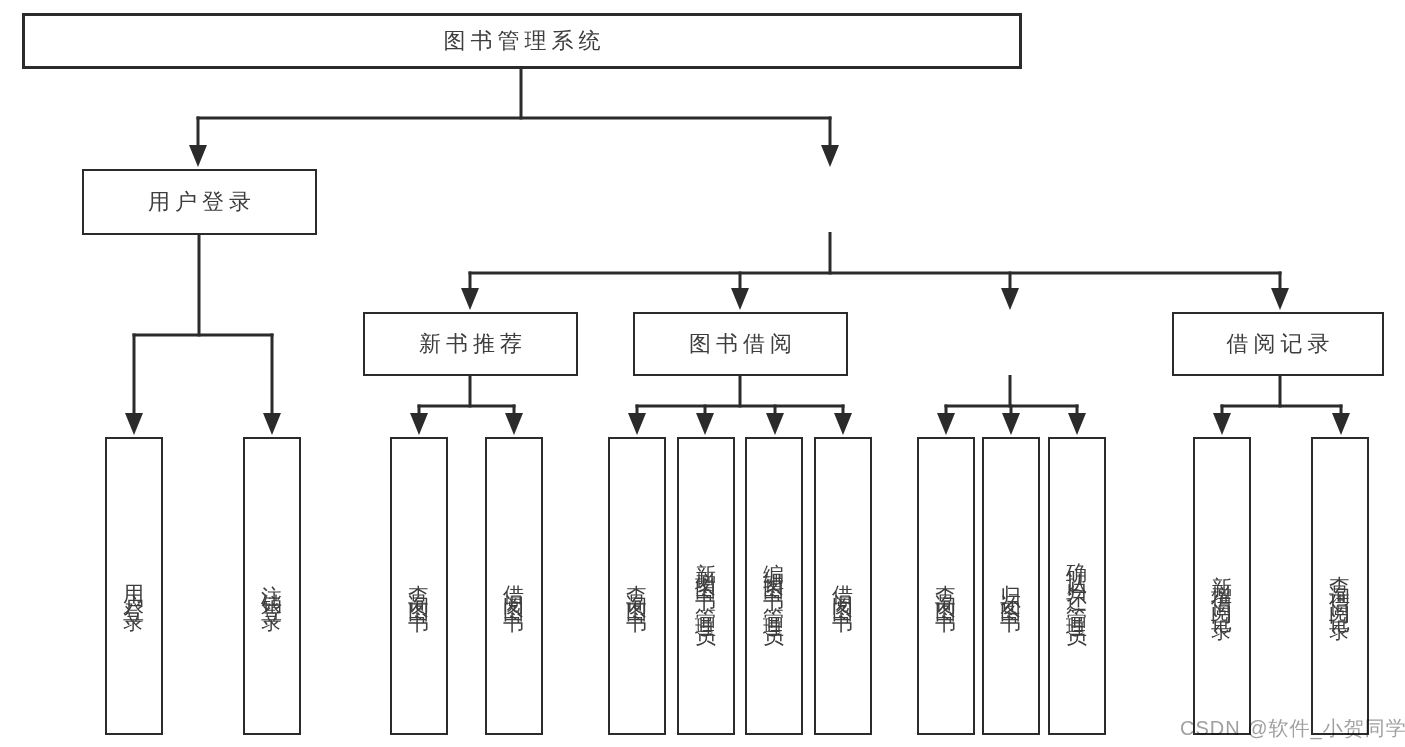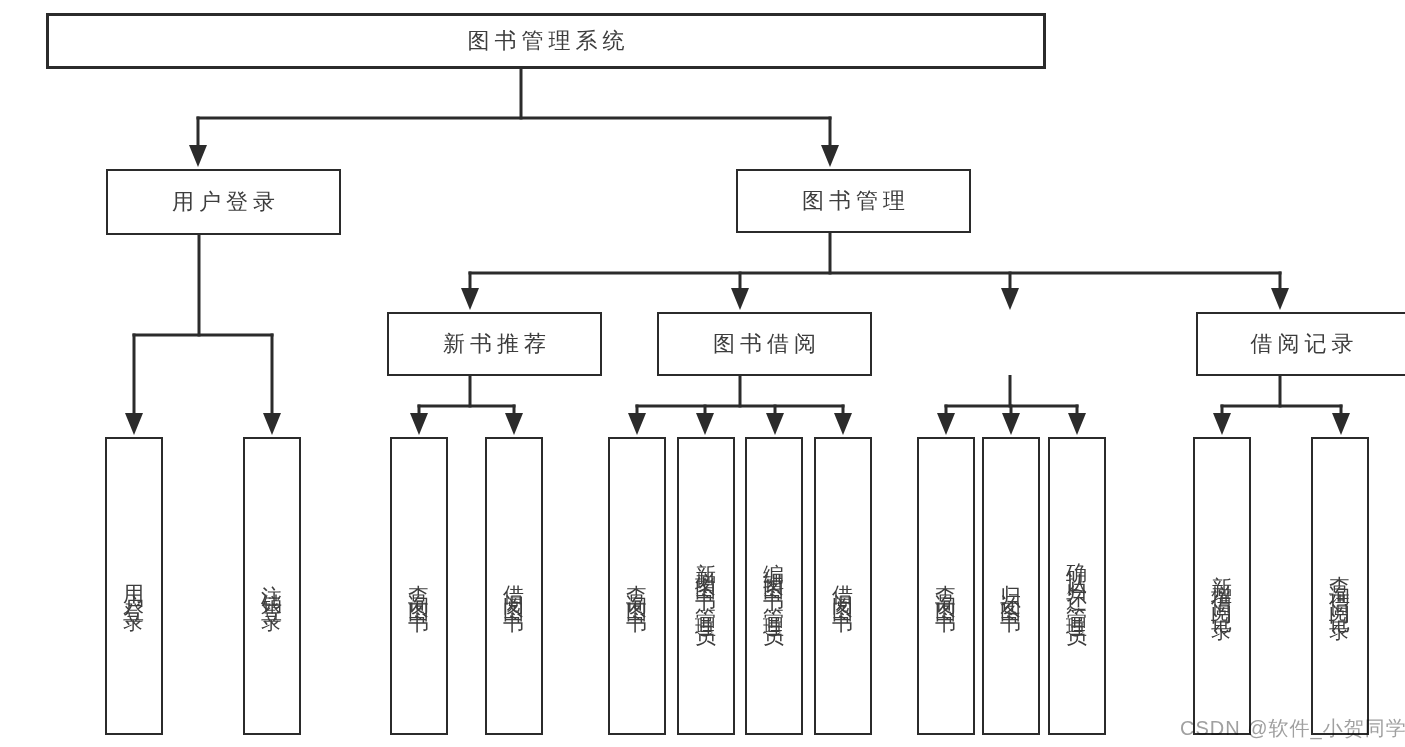--- a/index.html
+++ b/index.html
@@ -20,21 +20,20 @@
     background:#ffffff;
     border:2.5px solid #2b2b2b;
     display:flex;align-items:center;justify-content:center;
     color:#3d3d3d;
   }
   .hbox{
     font-size:22px;
     letter-spacing:5px;
     text-indent:5px;
     white-space:nowrap;
-    margin-left:24px;
   }
   .rootbox{border-width:3px;}
   .vbox{
     writing-mode:vertical-rl;
     font-size:21px;
     letter-spacing:9px;
     line-height:1;
   }
   #watermark{
     position:absolute;
@@ -111,21 +110,20 @@
     <polygon class="ah" points="1077,435 1068,413 1086,413"></polygon>
     <line class="stroke" x1="1222" y1="404.5" x2="1222" y2="417"></line>
     <polygon class="ah" points="1222,435 1213,413 1231,413"></polygon>
     <line class="stroke" x1="1341" y1="404.5" x2="1341" y2="417"></line>
     <polygon class="ah" points="1341,435 1332,413 1350,413"></polygon>
   </svg>
 
   <div class="box hbox rootbox" style="left:22px;top:13px;width:1000px;height:56px">图书管理系统</div>
 
   <div class="box hbox" style="left:82px;top:169px;width:235px;height:66px">用户登录</div>
-  <div class="box hbox" style="left:712px;top:169px;width:235px;height:64px">图书管理</div>
 
   <div class="box hbox" style="left:363px;top:312px;width:215px;height:64px">新书推荐</div>
   <div class="box hbox" style="left:633px;top:312px;width:215px;height:64px">图书借阅</div>
   <div class="box hbox" style="left:1172px;top:312px;width:212px;height:64px">借阅记录</div>
 
   <div class="box vbox" style="left:105px;top:437px;width:58px;height:298px">用户登录</div>
   <div class="box vbox" style="left:243px;top:437px;width:58px;height:298px">注销登录</div>
 
   <div class="box vbox" style="left:390px;top:437px;width:58px;height:298px">查询图书</div>
   <div class="box vbox" style="left:485px;top:437px;width:58px;height:298px">借阅图书</div>

